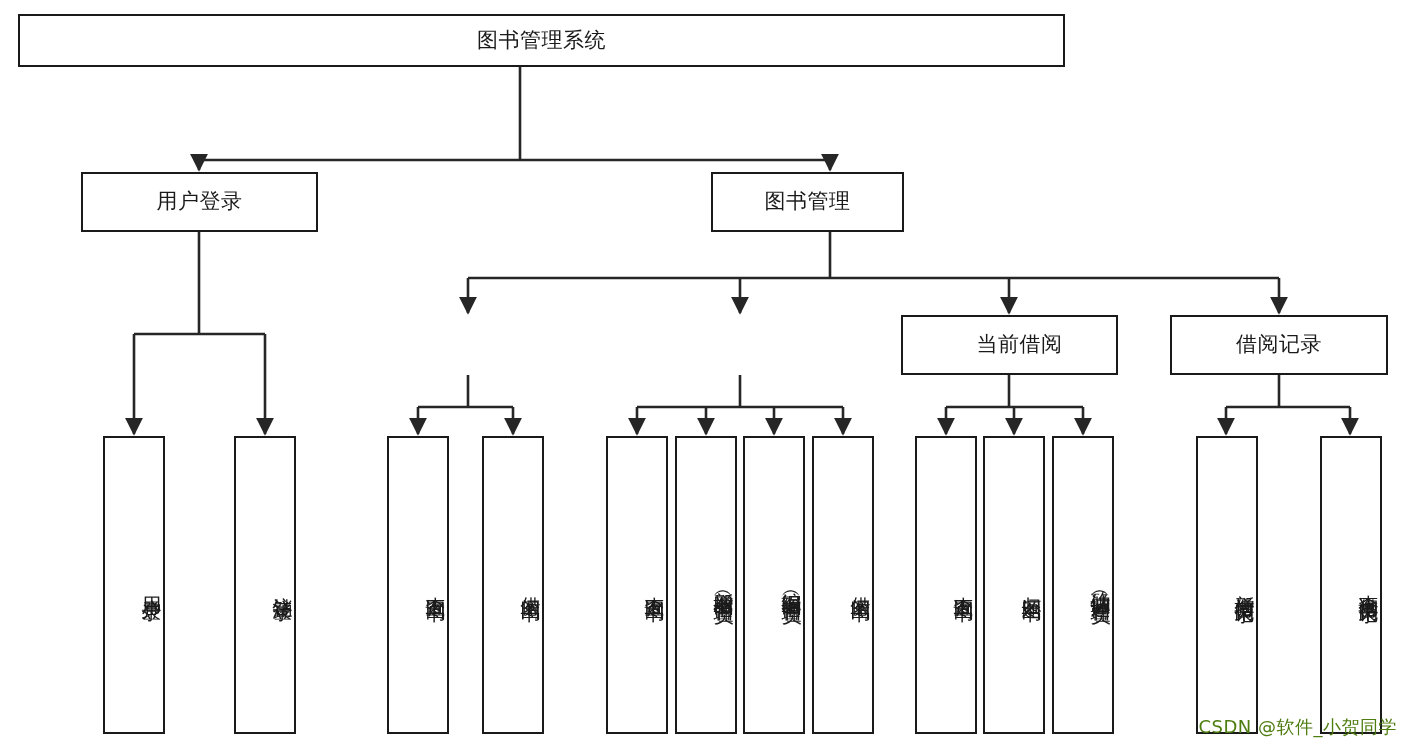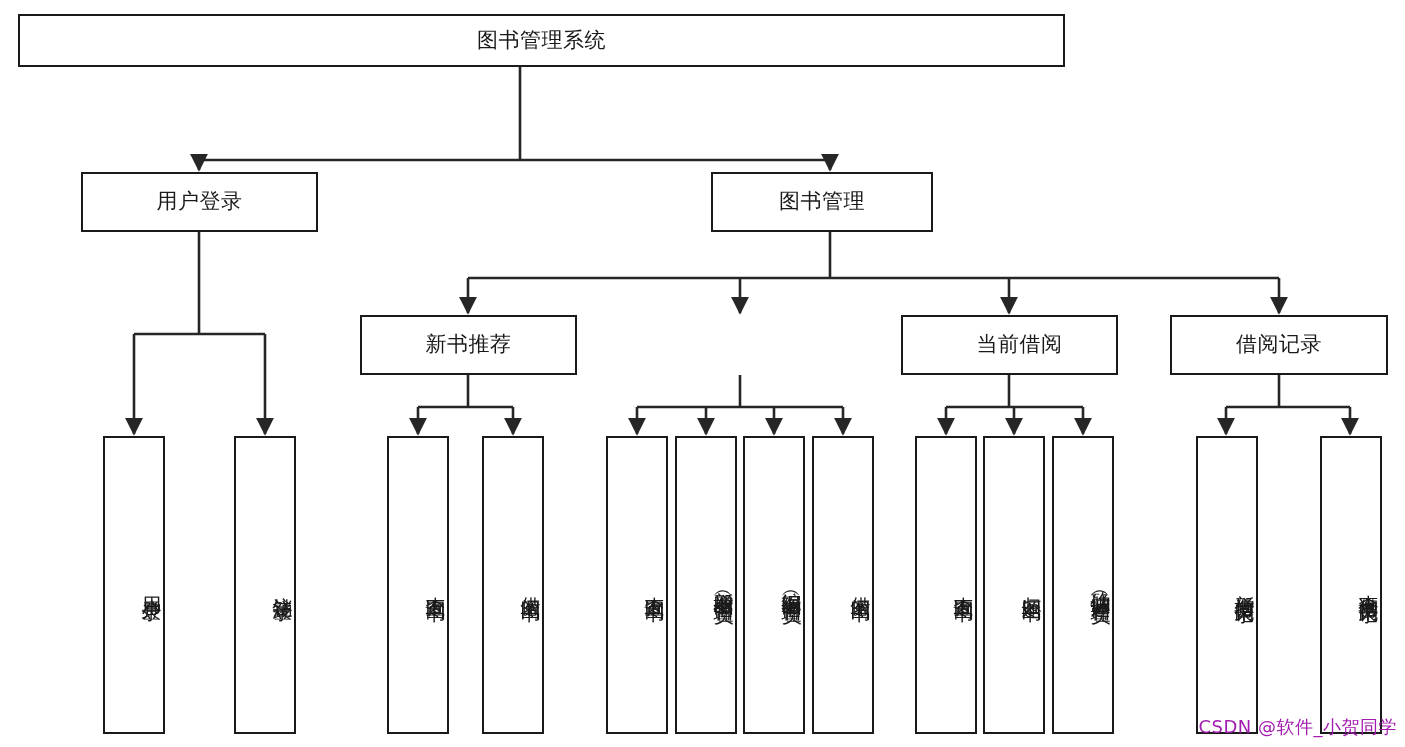--- a/index.html
+++ b/index.html
@@ -52,21 +52,21 @@
   }
   .node.vert .vtext {
     display: block;
     text-align: left;
   }
   .watermark {
     position: absolute;
     right: 8px;
     bottom: 8px;
     font-size: 18px;
-    color: #a21caf;
+    color: #4d7c0f;
     white-space: nowrap;
     letter-spacing: 0.5px;
   }
 </style>
 </head>
 <body>
 
 <div id="canvas">
 
   <svg id="edges" viewBox="0 0 1405 747" xmlns="http://www.w3.org/2000/svg">
@@ -122,27 +122,24 @@
     </g>
   </svg>
 
   <div class="node horiz" style="left:18px; top:14px; width:1047px; height:53px;">
     <span>图书管理系统</span>
   </div>
 
   <div class="node horiz" style="left:81px; top:172px; width:237px; height:60px;">
     <span>用户登录</span>
   </div>
-  <div class="node horiz" style="left:711px; top:172px; width:222px; height:60px;">
+  <div class="node horiz" style="left:711px; top:172px; width:193px; height:60px;">
     <span>图书管理</span>
   </div>
 
-  <div class="node horiz" style="left:360px; top:315px; width:217px; height:60px;">
-    <span>新书推荐</span>
-  </div>
   <div class="node horiz" style="left:901px; top:315px; width:217px; height:60px;padding-left:20px;">
     <span>当前借阅</span>
   </div>
   <div class="node horiz" style="left:1170px; top:315px; width:218px; height:60px;">
     <span>借阅记录</span>
   </div>
 
   <div class="node vert" style="left:103px; top:436px; width:62px; height:298px;">
     <span class="vtext">用户登录</span>
   </div>

